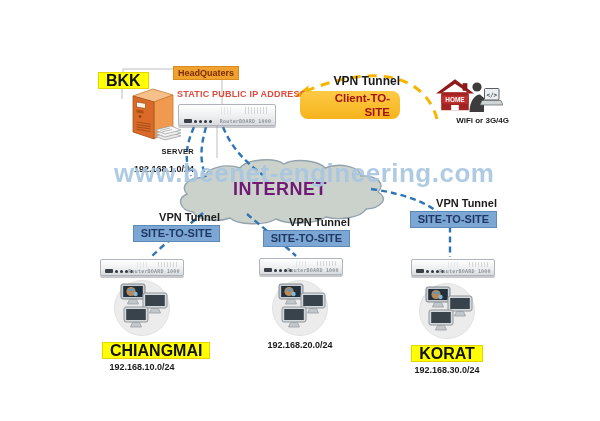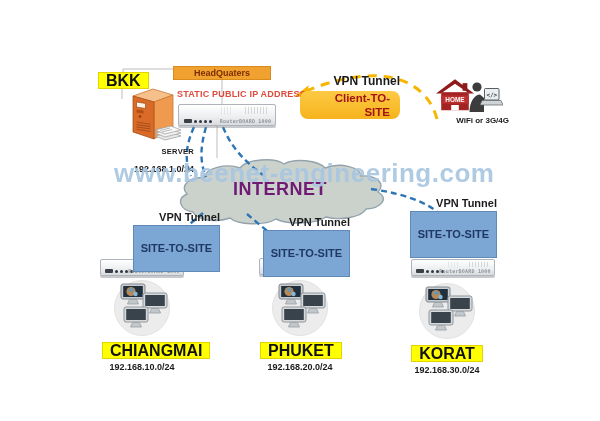--- a/index.html
+++ b/index.html
@@ -6,27 +6,27 @@
   #canvas{position:relative;width:600px;height:421px;background:#ffffff;overflow:hidden;
           font-family:"Liberation Sans",sans-serif;}
   .abs{position:absolute;}
   svg{display:block;}
 
   
   .yellow-tag{display:inline-block;background:#FFFF00;border:1px solid #e3d400;
               color:#111;font-weight:bold;font-size:16px;line-height:15px;padding:0 7px;}
   
   .hq-tag{display:inline-block;background:#F1A12F;border:1px solid #d98c1a;color:#7B2E00;
-          font-weight:bold;font-size:9px;line-height:12px;padding:0 20px;}
+          font-weight:bold;font-size:9px;line-height:12px;padding:0 4px;}
   
   .amber-box{display:inline-block;background:linear-gradient(180deg,#FDCA45,#F6B31C);
              color:#A31515;font-weight:bold;font-size:11.5px;line-height:14px;padding:0 10px;border-radius:8px;}
   
   .blue-box{display:inline-block;background:#7CA6D3;border:1px solid #5f8ab8;color:#1F3864;
-            font-weight:bold;font-size:11px;line-height:13px;padding:16px 7px;}
+            font-weight:bold;font-size:11px;line-height:13px;padding:1px 7px;}
   .vpn-title{font-weight:bold;font-size:11px;color:#1c1c1c;}
   .vpn-title-lg{font-weight:bold;font-size:12px;color:#1a1a1a;}
   .red-note{font-weight:bold;font-size:9px;letter-spacing:.2px;color:#DD4B3E;}
   .ip-text{font-weight:bold;font-size:9px;color:#1a1a1a;}
   .server-cap{font-weight:bold;font-size:7.5px;color:#1a1a1a;letter-spacing:.3px;}
   .wifi-cap{font-weight:bold;font-size:8px;color:#1a1a1a;}
   .internet-cap{font-weight:bold;font-size:18px;color:#701a75;letter-spacing:.5px;}
   .center{text-align:right;}
 
   
@@ -236,21 +236,20 @@
     <svg width="62" height="58" viewBox="0 0 62 58" style="margin:0 auto">
         <use href="#lan"></use>
       </svg>
     <span class="yellow-tag">CHIANGMAI</span>
     <span class="ip-text">192.168.10.0/24</span>
   </div>
   <div class="site-group" style="left:260px;top:280px">
     <svg width="62" height="58" viewBox="0 0 62 58" style="margin:0 auto">
         <use href="#lan"></use>
       </svg>
-    <span class="yellow-tag">PHUKET</span>
     <span class="ip-text">192.168.20.0/24</span>
   </div>
   <div class="site-group" style="left:407px;top:283px">
     <svg width="62" height="58" viewBox="0 0 62 58" style="margin:0 auto">
         <use href="#lan"></use>
       </svg>
     <span class="yellow-tag">KORAT</span>
     <span class="ip-text">192.168.30.0/24</span>
   </div>
 

